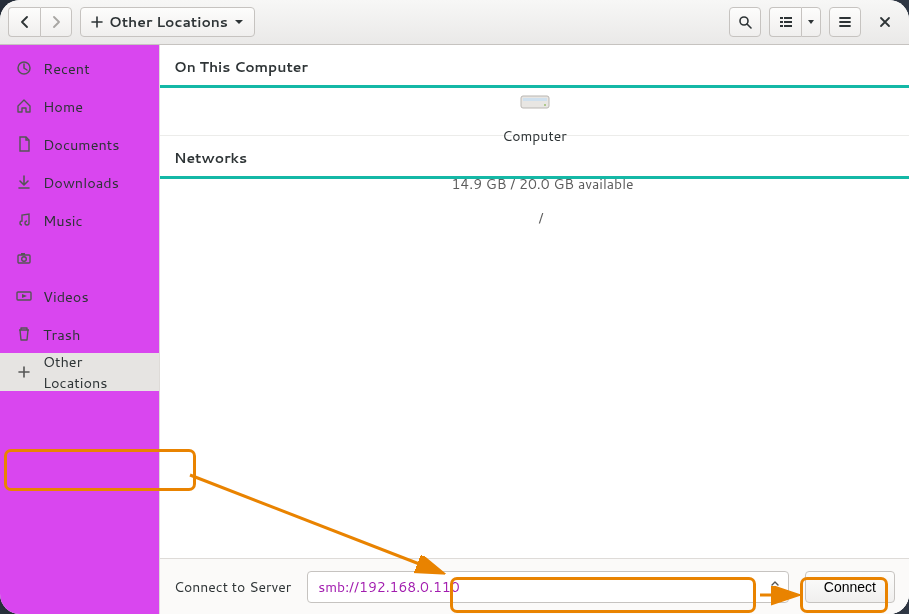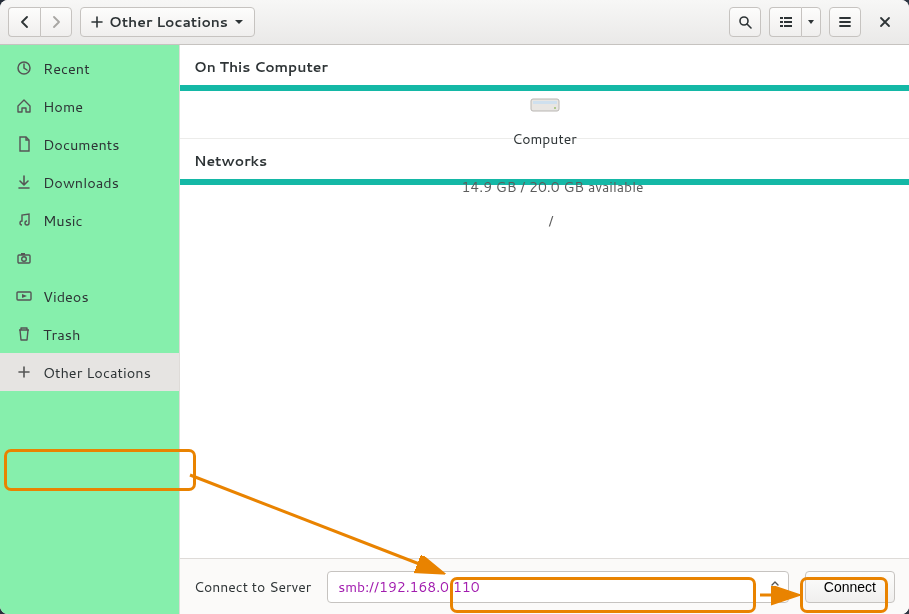--- a/index.html
+++ b/index.html
@@ -10,21 +10,21 @@
     font-size: 14px;
     color: #2e3436;
     display: flex;
     align-items: center;
     justify-content: center;
   }
   .window {
     width: 909px;
     height: 614px;
     background: #fefefe;
-    border-radius: 8px;
+    border-radius: 20px;
     overflow: hidden;
     box-shadow: 0 6px 40px rgba(0,0,0,0.5);
     display: flex;
     flex-direction: column;
     position: relative;
   }
   
   .headerbar {
     height: 45px;
     background: linear-gradient(#f7f7f6, #eae9e8);
@@ -64,22 +64,22 @@
     cursor: pointer;
   }
   .spacer { flex: 1; }
   
   .body {
     flex: 1;
     display: flex;
     min-height: 0;
   }
   .sidebar {
-    width: 180px;
-    background: #86efac;
+    width: 160px;
+    background: #d946ef;
     border-right: 1px solid #dedbd8;
     overflow-y: auto;
     padding-top: 4px;
   }
   .sidebar-item {
     height: 38px;
     display: flex;
     align-items: center;
     gap: 11px;
     padding: 0 16px;
@@ -101,21 +101,21 @@
   
   .main {
     flex: 1;
     display: flex;
     flex-direction: column;
     background: #ffffff;
   }
   .section-header {
     font-weight: 700;
     padding: 12px 14px 8px;
-    border-bottom: 6px solid #14b8a6;
+    border-bottom: 3px solid #14b8a6;
   }
   .list-row {
     display: flex;
     align-items: center;
     height: 48px;
     padding: 0 14px;
     border-bottom: 1px solid #ececea;
     gap: 14px;
     cursor: pointer;
     flex-direction: column;

